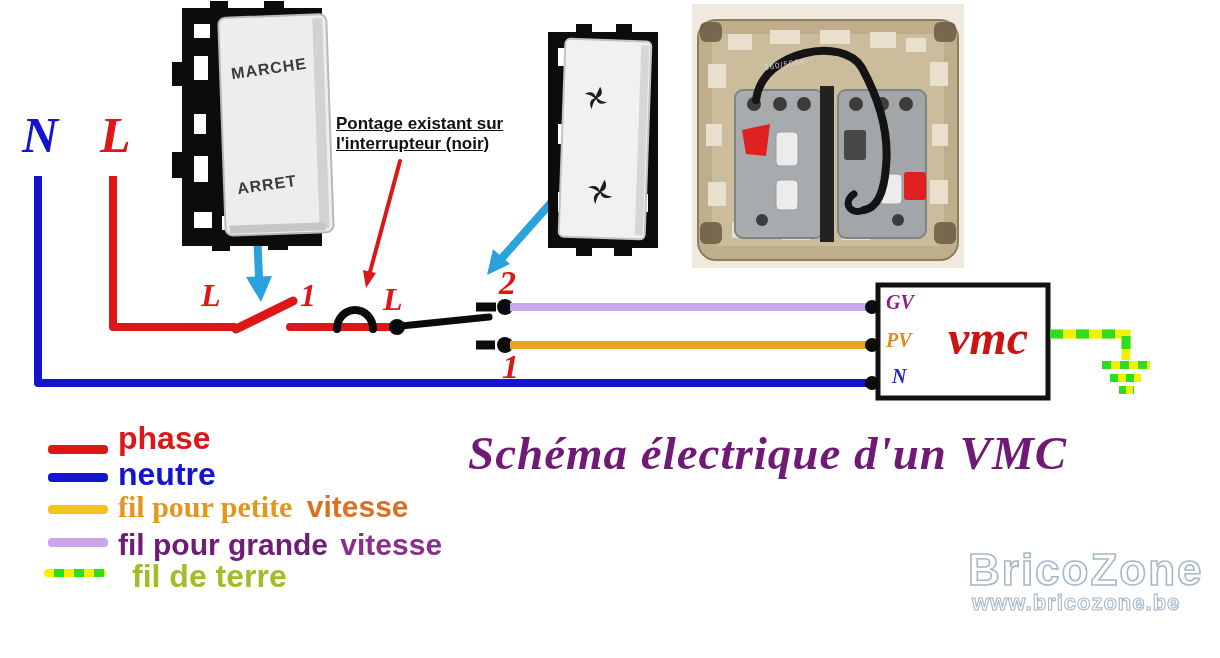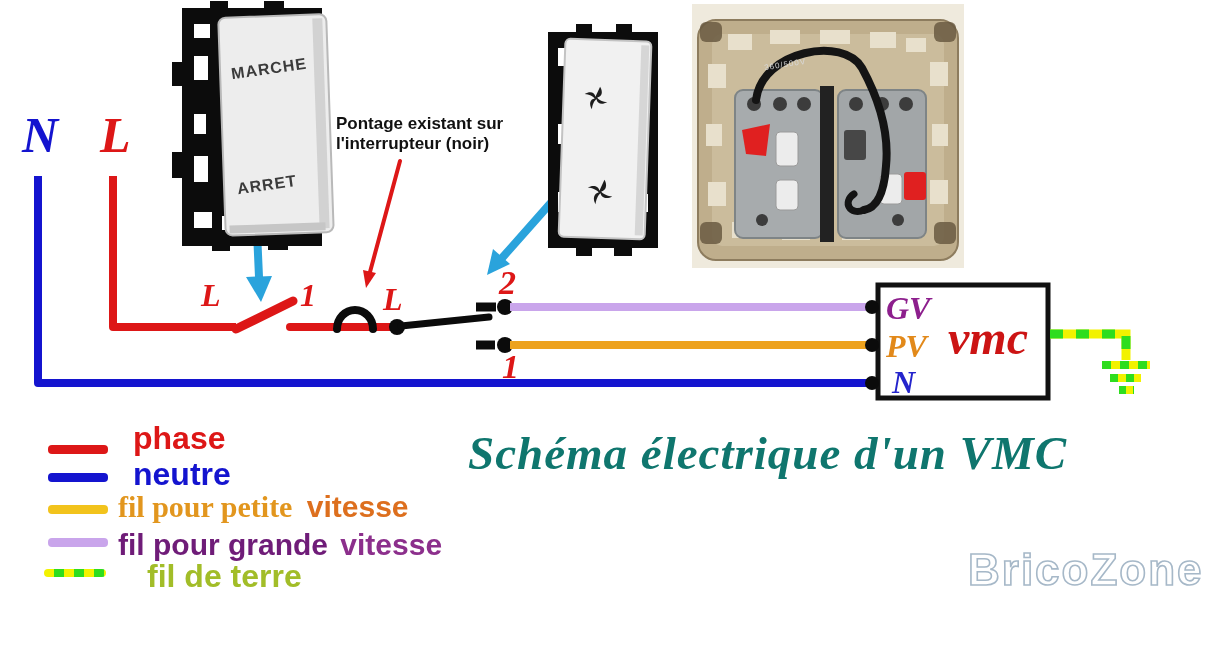--- a/index.html
+++ b/index.html
@@ -4,25 +4,25 @@
 <style>
   html,body{margin:0;padding:0;background:#fff;}
   .stage{position:relative;width:1220px;height:658px;background:#ffffff;overflow:hidden;
          font-family:"Liberation Sans",sans-serif;}
   .abs{position:absolute;}
   .serif{font-family:"Liberation Serif",serif;font-weight:bold;font-style:italic;line-height:1;}
   .sansb{font-family:"Liberation Sans",sans-serif;font-weight:bold;line-height:1;}
   .src-label{font-size:50px;}
   .contact{font-size:32px;color:var(--phase);}
   .contact-big{font-size:34px;color:var(--phase);}
-  .annotation{font-size:17px;color:#111;line-height:1.2;font-weight:bold;}
-  .vmc-term{font-size:32px;}
+  .annotation{font-size:17px;color:#111;line-height:1.2;font-weight:bold;text-decoration:underline;}
+  .vmc-term{font-size:20px;}
   .vmc-name{font-size:48px;color:var(--vmc-red);}
-  .title{font-size:47px;color:#0f766e;letter-spacing:1px;white-space:nowrap;}
-  .legend-text{font-size:32px;white-space:nowrap;margin-left:15px;}
+  .title{font-size:47px;color:#701a75;letter-spacing:1px;white-space:nowrap;}
+  .legend-text{font-size:32px;white-space:nowrap;}
   .legend-text-sm{font-size:30px;white-space:nowrap;}
   .swatch{position:absolute;height:9px;width:60px;border-radius:4px;}
   .wm-name{font-size:44px;letter-spacing:2px;color:transparent;
            -webkit-text-stroke:1.6px var(--watermark);}
   .wm-url{font-size:22px;letter-spacing:1px;color:transparent;
           -webkit-text-stroke:1.1px var(--watermark);}
   .rocker-text{font-size:16px;font-weight:bold;color:#3b3b3b;letter-spacing:1px;}
   .cable-mark{font-size:8px;color:#d8d8d8;letter-spacing:1px;}
 </style>
 </head>
@@ -241,14 +241,15 @@
       <span style="color:var(--grande-text);">fil pour grande</span>
       <span style="color:var(--grande-text2);margin-left:4px;">vitesse</span>
     </div>
 
     <div class="swatch" style="left:44px;top:569px;height:8px;width:62px;
          background:repeating-linear-gradient(90deg,var(--terre-yellow) 0 10px,var(--terre-green) 10px 20px);"></div>
     <div class="abs sansb legend-text" style="left:132px;top:560px;color:var(--terre-text);">fil de terre</div>
   </div>
 
   <div class="abs sansb wm-name" style="left:968px;top:548px;">BricoZone</div>
+  <div class="abs sansb wm-url" style="left:972px;top:592px;">www.bricozone.be</div>
 
 </div>
 
 </body></html>

